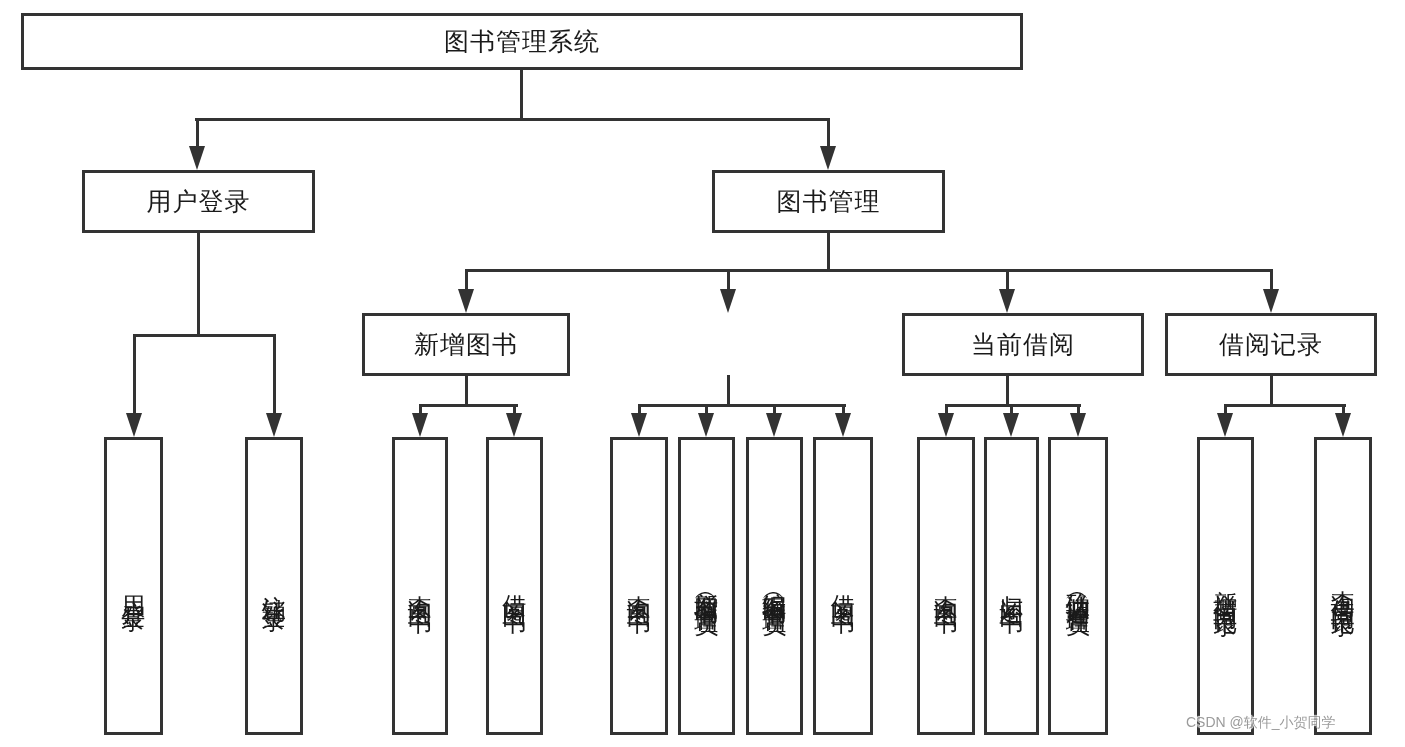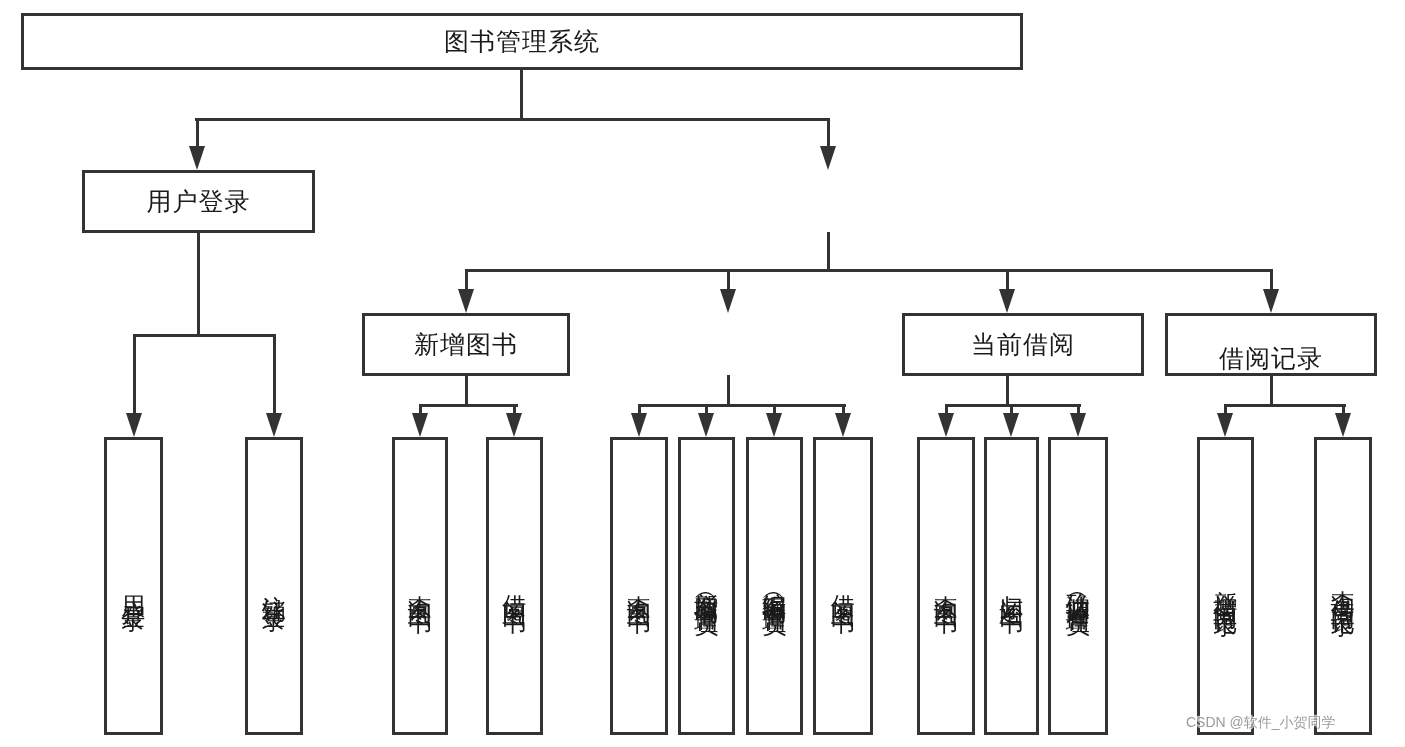--- a/index.html
+++ b/index.html
@@ -67,20 +67,23 @@
   <div class="vline" style="left:520px; top:68px; height:52px;"></div>
   <div class="hline" style="left:195px; top:118px; width:635px;"></div>
   <div class="vline" style="left:195.5px; top:118px; height:30px;"></div>
   <div class="arrow" style="left:189px; top:146px;"></div>
   <div class="vline" style="left:826.5px; top:118px; height:30px;"></div>
   <div class="arrow" style="left:820px; top:146px;"></div>
 
   <div class="box h" style="left:82px; top:170px; width:233px; height:63px;">
     <span>用户登录</span>
   </div>
+  <div class="box h" style="left:712px; top:170px; width:233px; height:63px;">
+    <span>图书管理</span>
+  </div>
 
   <div class="vline" style="left:197px; top:232px; height:104px;"></div>
   <div class="hline" style="left:132.5px; top:334px; width:143px;"></div>
   <div class="vline" style="left:132.5px; top:334px; height:80px;"></div>
   <div class="arrow" style="left:126px; top:413px;"></div>
   <div class="vline" style="left:272.5px; top:334px; height:80px;"></div>
   <div class="arrow" style="left:266px; top:413px;"></div>
 
   <div class="vline" style="left:826.5px; top:232px; height:40px;"></div>
   <div class="hline" style="left:464.5px; top:269px; width:808px;"></div>
@@ -92,21 +95,21 @@
   <div class="arrow" style="left:999px; top:289px;"></div>
   <div class="vline" style="left:1269.5px; top:269px; height:22px;"></div>
   <div class="arrow" style="left:1263px; top:289px;"></div>
 
   <div class="box h" style="left:362px; top:313px; width:208px; height:63px;">
     <span>新增图书</span>
   </div>
   <div class="box h" style="left:902px; top:313px; width:242px; height:63px;">
     <span>当前借阅</span>
   </div>
-  <div class="box h" style="left:1165px; top:313px; width:212px; height:63px;align-items:flex-end;">
+  <div class="box h" style="left:1165px; top:313px; width:212px; height:63px;">
     <span>借阅记录</span>
   </div>
 
   <div class="vline" style="left:464.5px; top:375px; height:31px;"></div>
   <div class="hline" style="left:418.5px; top:404px; width:99px;"></div>
   <div class="vline" style="left:418.5px; top:404px; height:11px;"></div>
   <div class="arrow" style="left:412px; top:413px;"></div>
   <div class="vline" style="left:513px; top:404px; height:11px;"></div>
   <div class="arrow" style="left:506px; top:413px;"></div>
 

